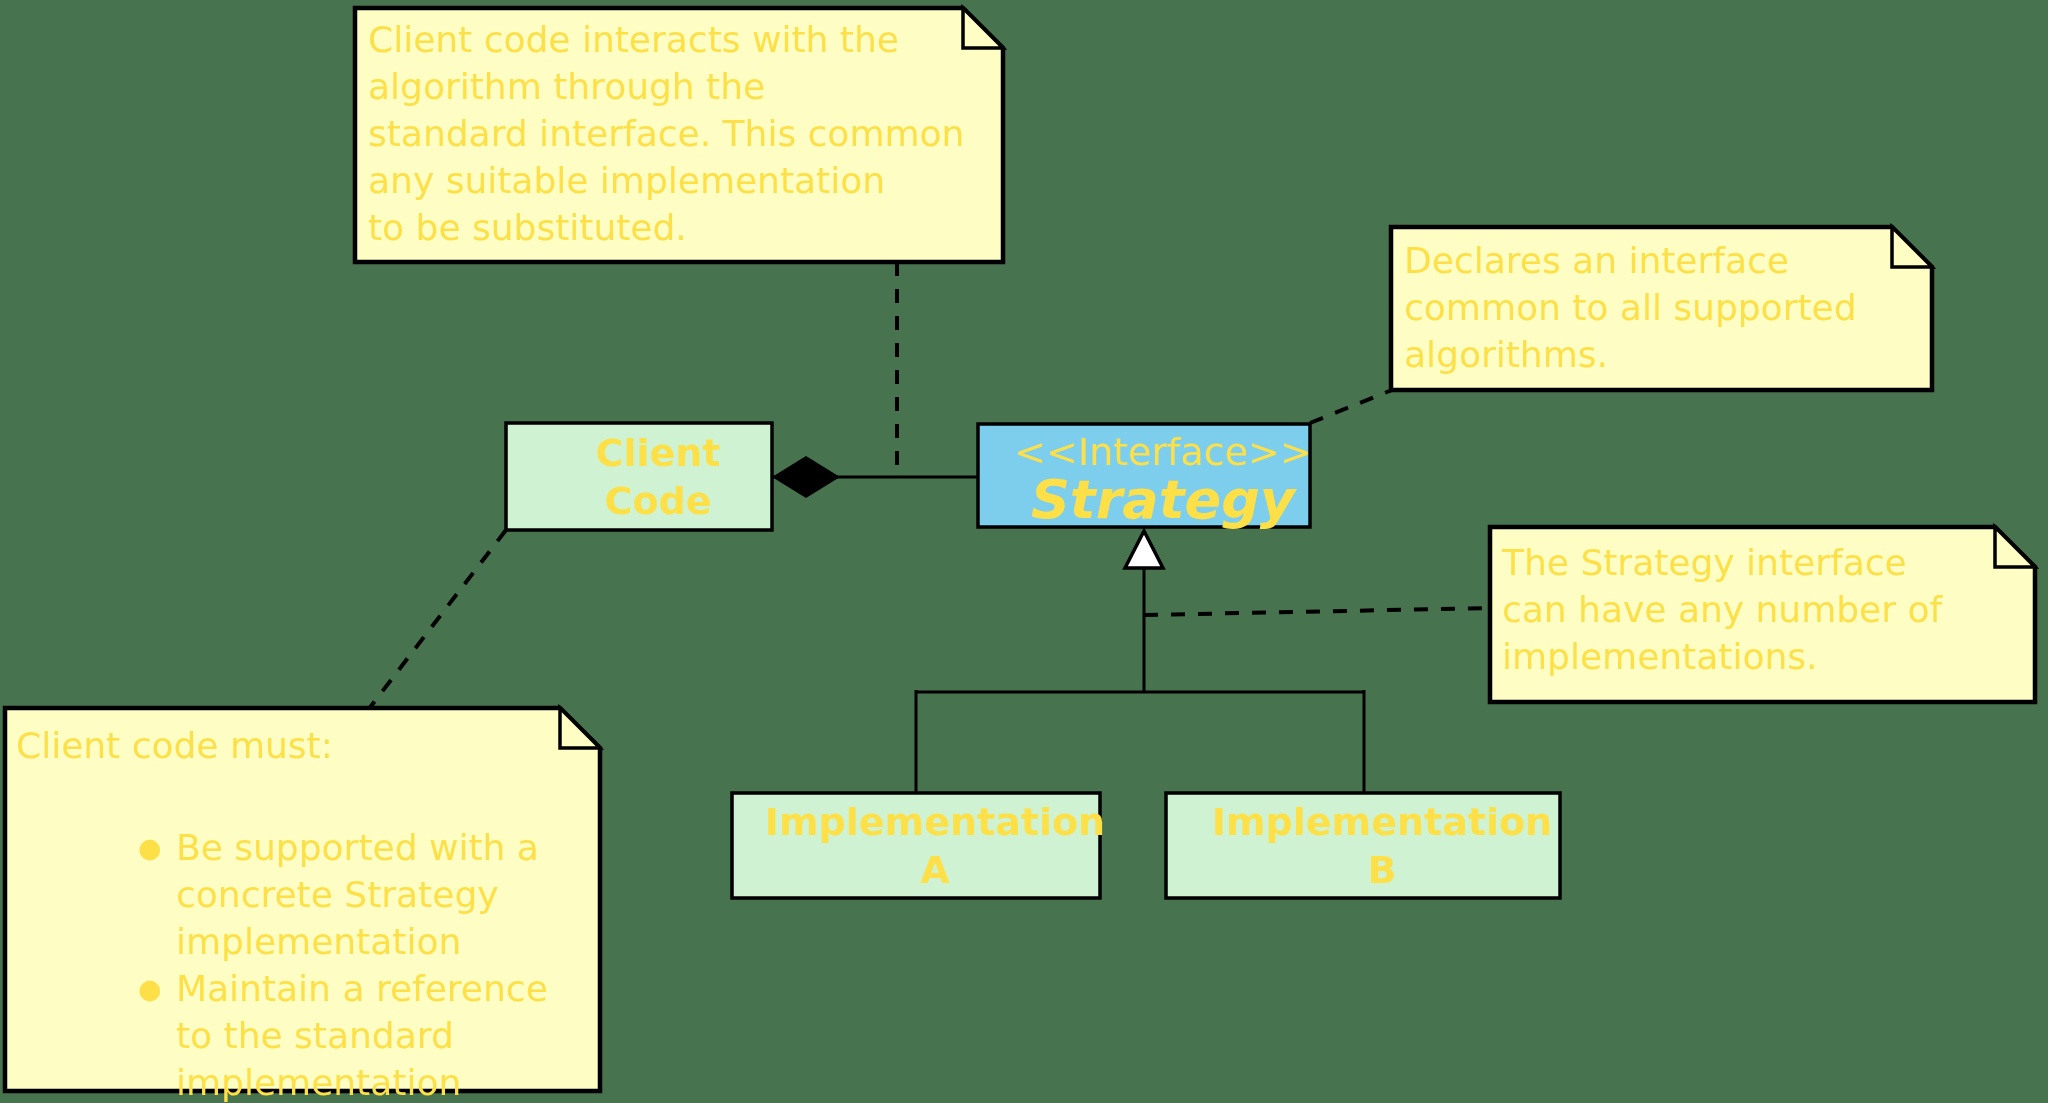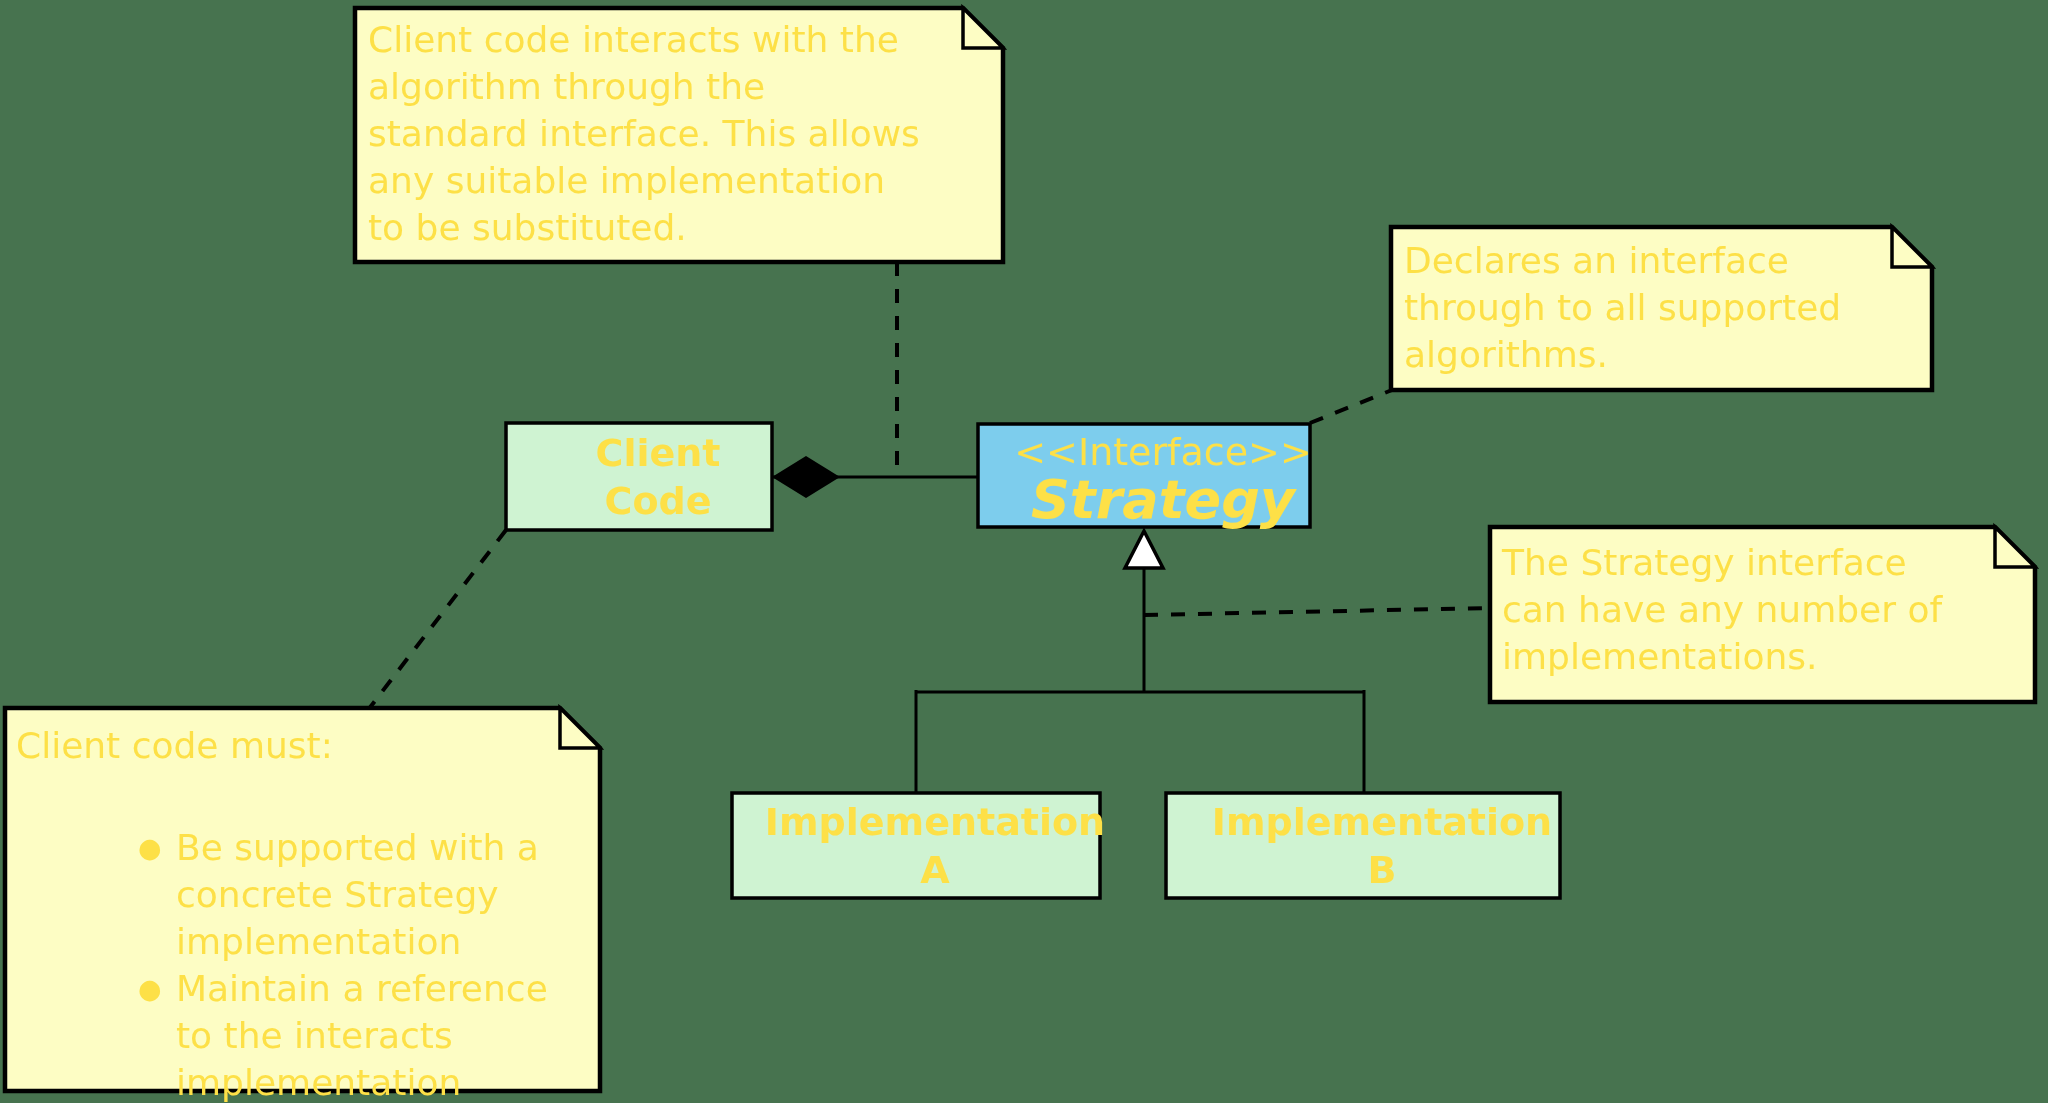--- a/index.html
+++ b/index.html
@@ -102,28 +102,28 @@
     <rect x="732" y="793" width="368" height="105" stroke="#000" stroke-width="3.5" fill="#CFF3D2"></rect>
     <rect x="1166" y="793" width="394" height="105" stroke="#000" stroke-width="3.5" fill="#CFF3D2"></rect>
 
     <polygon points="772,477 806,456 840,477 806,498" fill="#000000"></polygon>
     <polygon points="1144,531 1125,568 1163,568" stroke="#000" stroke-width="3.5" fill="#FFFFFF"></polygon>
   </svg>
 
   <div class="note-text" style="left:368px; top:16px;">
     <div class="note-line">Client code interacts with the</div>
     <div class="note-line">algorithm through the</div>
-    <div class="note-line">standard interface. This allows</div>
+    <div class="note-line">standard interface. This common</div>
     <div class="note-line">any suitable implementation</div>
     <div class="note-line">to be substituted.</div>
   </div>
 
   <div class="note-text" style="left:1404px; top:237px;">
     <div class="note-line">Declares an interface</div>
-    <div class="note-line">through to all supported</div>
+    <div class="note-line">common to all supported</div>
     <div class="note-line">algorithms.</div>
   </div>
 
   <div class="note-text" style="left:1502px; top:539px;">
     <div class="note-line">The Strategy interface</div>
     <div class="note-line">can have any number of</div>
     <div class="note-line">implementations.</div>
   </div>
 
   <div class="note-text" style="left:16px; top:722px;">
@@ -135,21 +135,21 @@
       <span>
         <div class="note-line">Be supported with a</div>
         <div class="note-line">concrete Strategy</div>
         <div class="note-line">implementation</div>
       </span>
     </div>
     <div class="bullet">
       <span class="bullet-marker">●</span>
       <span>
         <div class="note-line">Maintain a reference</div>
-        <div class="note-line">to the interacts</div>
+        <div class="note-line">to the standard</div>
         <div class="note-line">implementation</div>
       </span>
     </div>
   </div>
 
   <div class="class-label" style="left:506px; top:423px; width:266px; height:107px;">
     <div>Client</div>
     <div>Code</div>
   </div>
 

